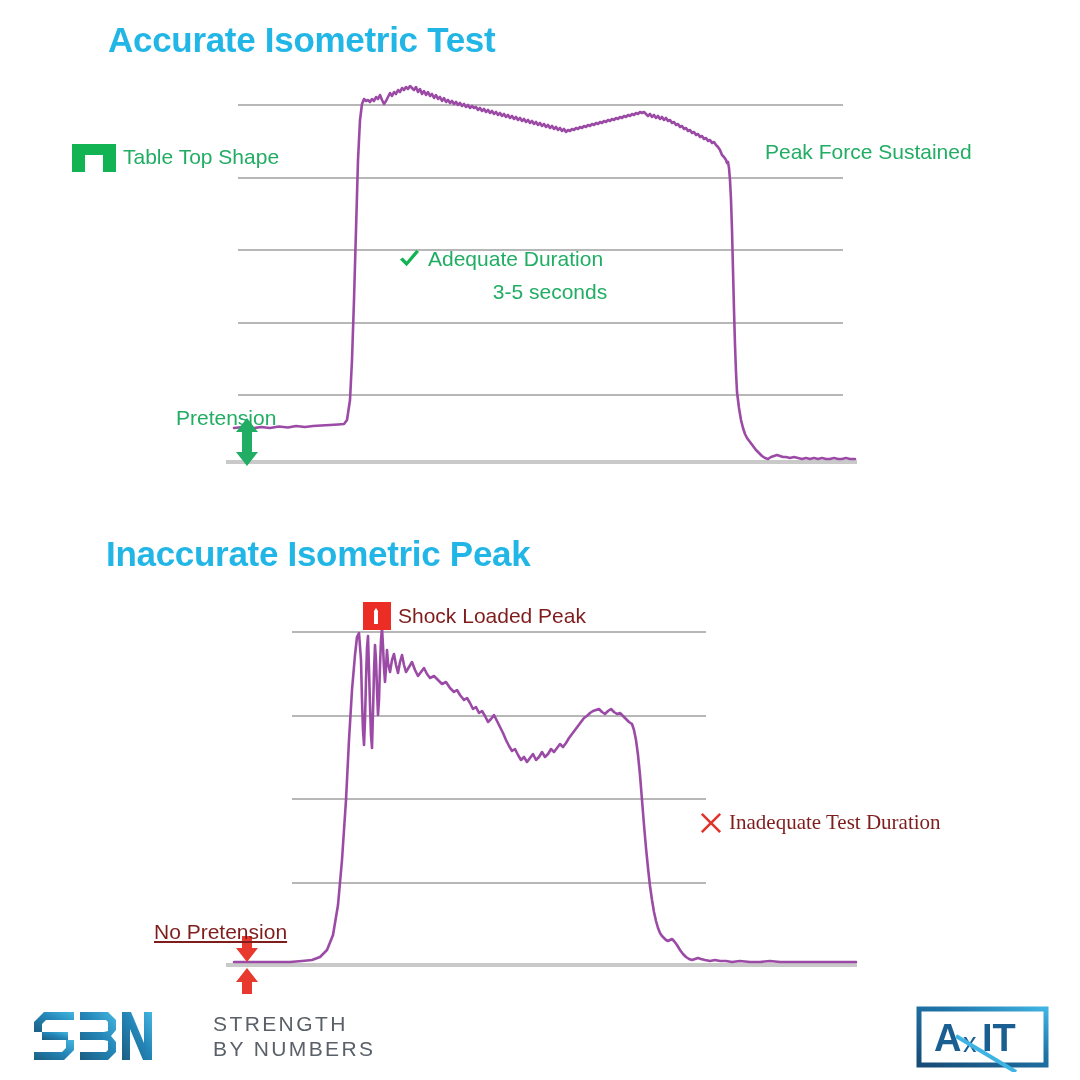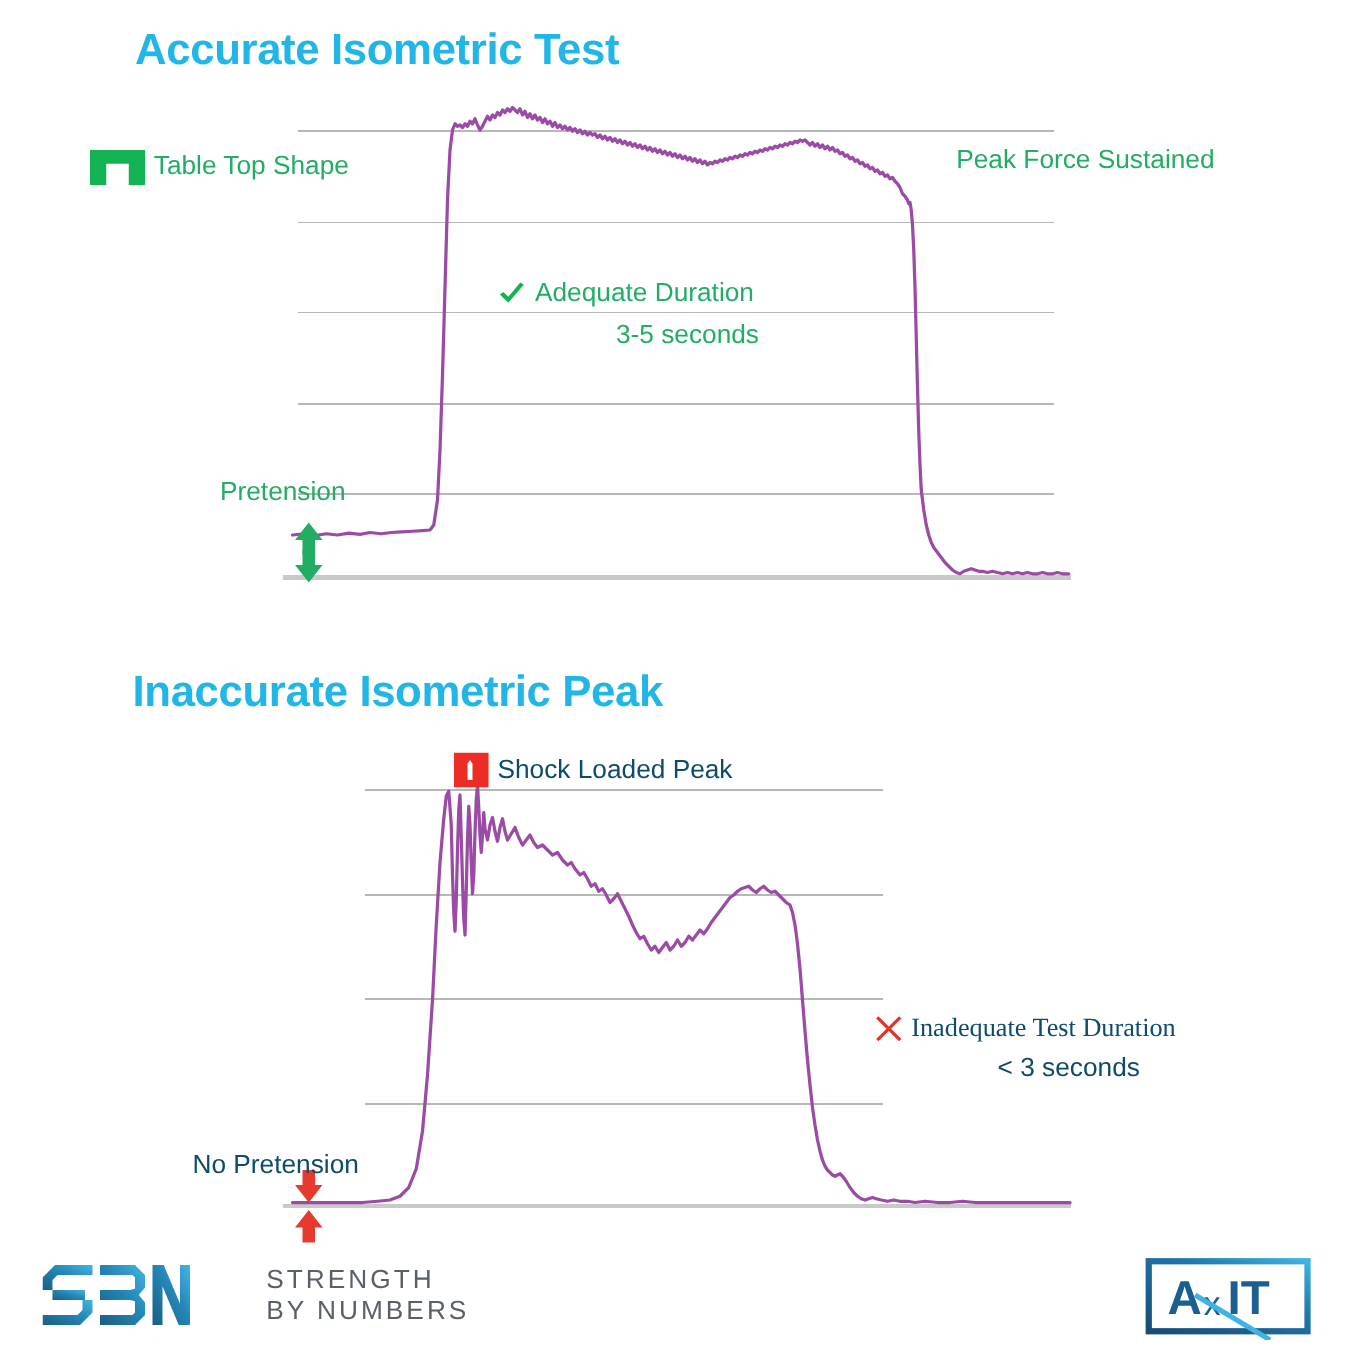--- a/index.html
+++ b/index.html
@@ -25,37 +25,37 @@
   .svg-layer { position:absolute; left:0; top:0; width:1080px; height:1080px; pointer-events:none; }
 
   .ann {
     position:absolute;
     white-space:nowrap;
     font-size:21px;
     display:flex;
     align-items:center;
     gap:7px;
   }
-  .ann.green { color:#21ad63; }
-  .ann.red   { color:#0c4a6e; }
+  .ann.green { color:#21ad63;margin-top:24px; }
+  .ann.red   { color:#7f1d1d; }
   .ann.center { display:block; text-align:center; }
 
   
   #ann-tabletop   { left:72px;  top:118px; }
   #ann-peakforce  { left:765px; top:116px; }
   #ann-duration   { left:398px; top:223px; }
   #ann-duration2  { left:414px; top:256px; width:272px; text-align:center; }
   #ann-pretension { left:176px; top:382px; }
 
   
   #ann-shock        { left:363px; top:602px; }
   #ann-inconsistent { left:687px; top:681px; }
   #ann-inadequate   { left:700px; top:810px;font-family:Liberation Serif, serif; }
   #ann-inadequate2  { left:700px; top:843px; width:310px; text-align:center; }
-  #ann-nopretension { left:154px; top:920px; }
+  #ann-nopretension { left:154px; top:920px;text-decoration:underline; }
 
   .icon-tabletop { width:44px; height:30px; flex:none; }
   .icon-check    { width:23px; height:23px; flex:none; }
   .icon-shock    { width:28px; height:28px; flex:none; }
   .icon-zigzag   { width:40px; height:20px; flex:none; }
   .icon-cross    { width:22px; height:22px; flex:none; }
 
   
   #logo-sbn  { position:absolute; left:34px;  top:1010px; display:flex; align-items:center; gap:17px; }
   #logo-axit { position:absolute; left:916px; top:1006px; }
@@ -147,23 +147,20 @@
     </svg>
     <span>Shock Loaded Peak</span>
   </div>
 
 
   <div class="ann red" id="ann-inadequate">
     <svg class="icon-cross" viewBox="0 0 24 24">
       <path d="M3,1 L12,10 L21,1 L23,3 L14,12 L23,21 L21,23 L12,14 L3,23 L1,21 L10,12 L1,3 Z" fill="#e0342c"></path>
     </svg>
     <span>Inadequate Test Duration</span>
-  </div>
-  <div class="ann red center" id="ann-inadequate2">
-    <span>&lt; 3 seconds</span>
   </div>
 
   <div class="ann red" id="ann-nopretension">
     <span>No Pretension</span>
   </div>
 
   <div id="logo-sbn">
     <svg width="118" height="52" viewBox="0 0 118 52">
       <defs>
         <linearGradient id="sbnGrad" x1="0" y1="1" x2="1" y2="0">

